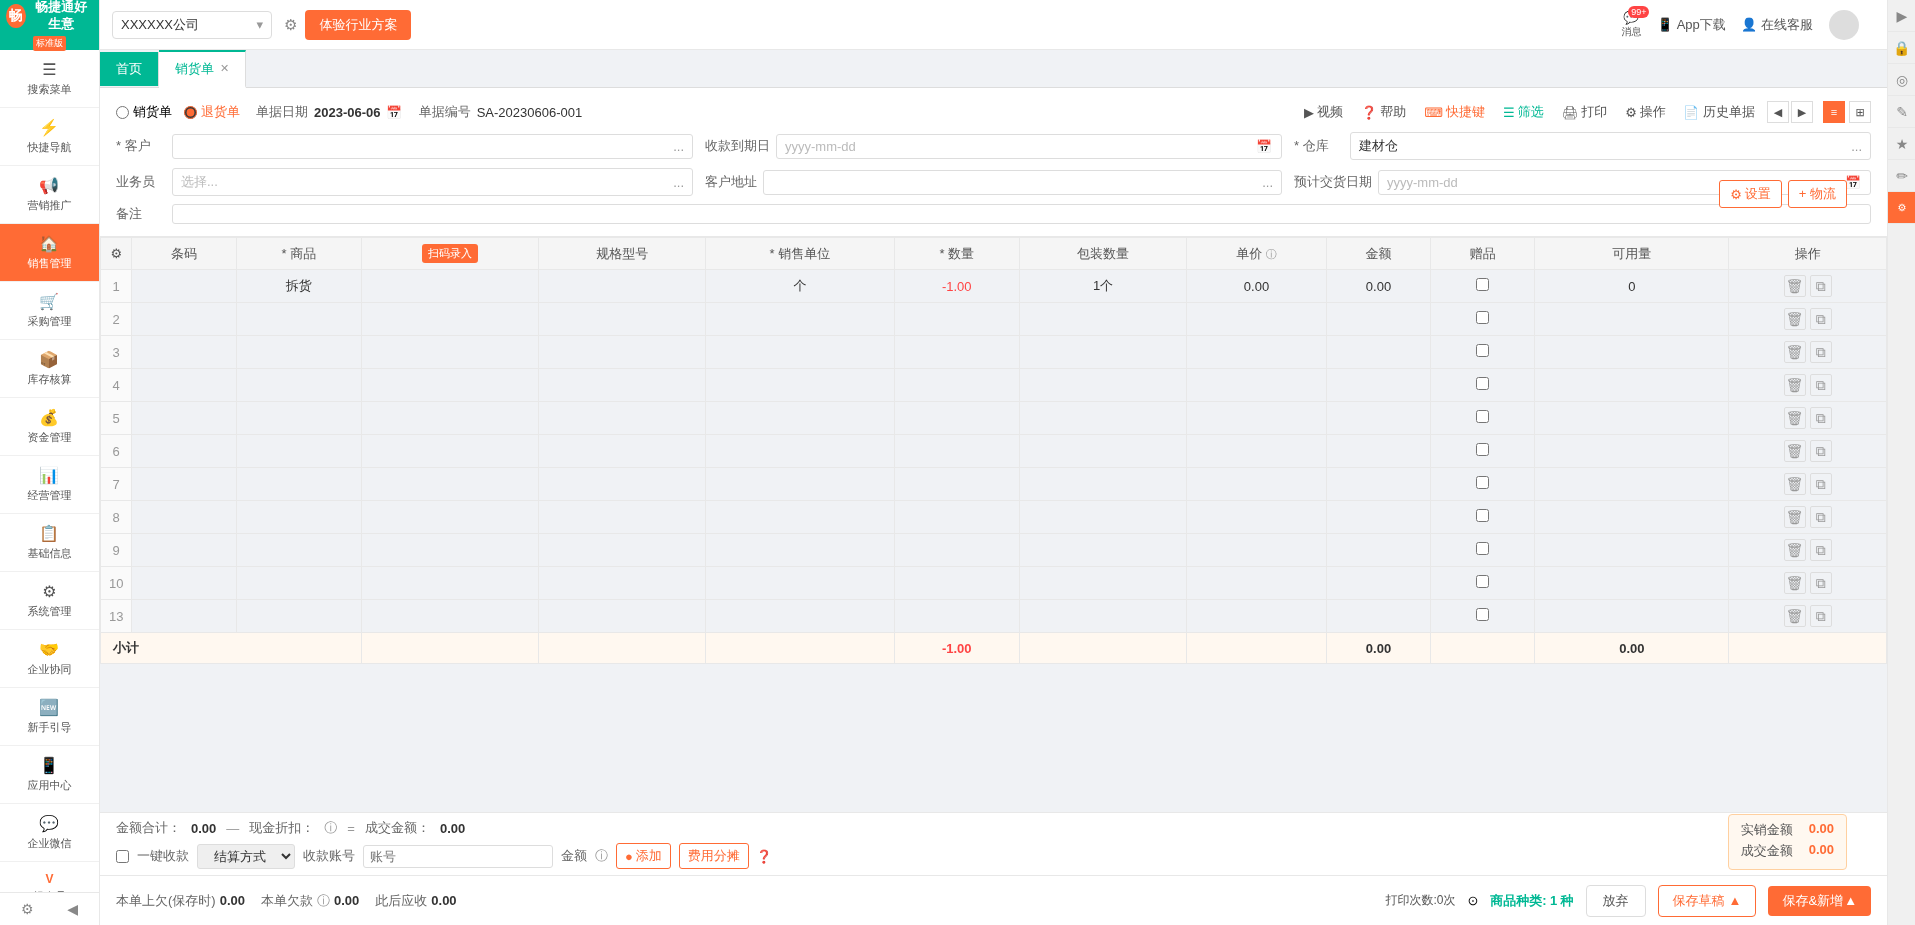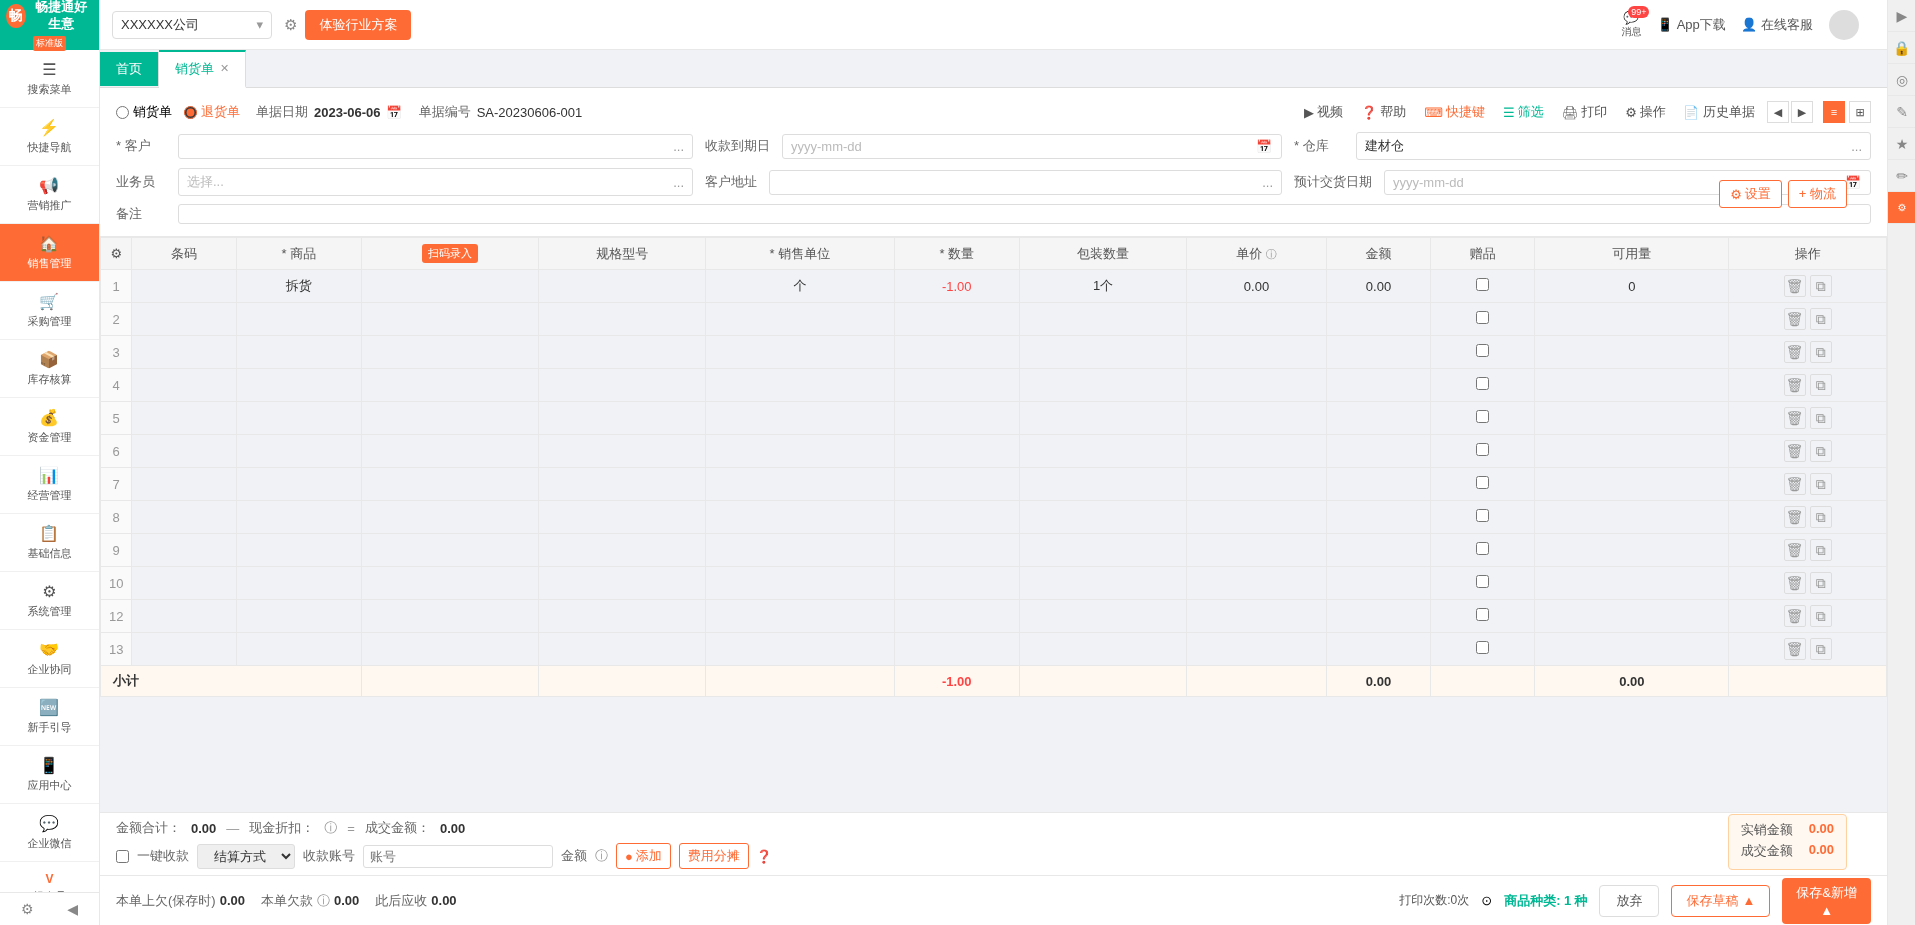--- a/index.html
+++ b/index.html
@@ -53,21 +53,21 @@
     .form-date .value { color: #333; font-weight: bold; }
     .form-docnum { display: flex; align-items: center; gap: 6px; color: #333; }
     .form-docnum .label { color: #666; }
     .form-docnum .value { color: #333; }
     .toolbar-btn { display: flex; align-items: center; gap: 3px; cursor: pointer; color: #555; font-size: 12px; padding: 3px 6px; border-radius: 3px; }
     .toolbar-btn.orange { color: #ff6b35; }
     .toolbar-btn.green { color: #00b894; }
     .toolbar-nav-btns { display: flex; gap: 2px; }
     .toolbar-nav-btn { width: 22px; height: 22px; border: 1px solid #ddd; background: #fff; cursor: pointer; display: flex; align-items: center; justify-content: center; font-size: 11px; color: #555; }
     .settings-btn { border: 1px solid #ff6b35; color: #ff6b35; background: #fff; padding: 4px 10px; border-radius: 3px; cursor: pointer; font-size: 12px; display: flex; align-items: center; gap: 3px; }
-    .form-field { display: flex; align-items: center; gap: 12px; }
+    .form-field { display: flex; align-items: center; gap: 6px; }
     .form-field .field-label { color: #666; min-width: 50px; white-space: nowrap; }
     .form-field .field-input { flex: 1; border: 1px solid #ddd; border-radius: 3px; padding: 4px 8px; color: #333; display: flex; align-items: center; justify-content: space-between; min-width: 0; }
     .form-field .field-input .dots { color: #999; }
     .form-field .field-input .cal-icon { color: #999; cursor: pointer; }
     .form-field .placeholder { color: #bbb; }
     .form-field .value { color: #333; }
     .table-container { height: 100%; overflow: auto; }
     table { width: 100%; border-collapse: collapse; }
     table thead tr { background: #f5f5f5; }
     table thead th { border: 1px solid #e8e8e8; padding: 6px 8px; text-align: center; color: #555; font-weight: normal; white-space: nowrap; position: sticky; top: 0; background: #f5f5f5; z-index: 1; }
@@ -102,21 +102,21 @@
     .footer { height: 50px; background: #fff; border-top: 1px solid #e8e8e8; display: flex; align-items: center; padding: 0 16px; gap: 16px; }
     .footer-stat { display: flex; align-items: center; gap: 4px; color: #555; font-size: 12px; }
     .footer-stat .label { color: #666; }
     .footer-stat .value { color: #333; font-weight: bold; }
     .footer-right { margin-left: auto; display: flex; align-items: center; gap: 12px; }
     .footer-print { color: #555; font-size: 12px; }
     .footer-category { color: #555; font-size: 12px; }
     .footer-category span { color: #00b894; font-weight: bold; }
     .abandon-btn { border: 1px solid #ddd; background: #fff; color: #555; padding: 6px 16px; border-radius: 4px; cursor: pointer; font-size: 13px; }
     .save-draft-btn { border: 1px solid #ff6b35; background: #fff; color: #ff6b35; padding: 6px 14px; border-radius: 4px; cursor: pointer; font-size: 13px; display: flex; align-items: center; gap: 4px; }
-    .save-new-btn { background: #ff6b35; color: #fff; border: none; padding: 6px 14px; border-radius: 4px; cursor: pointer; font-size: 13px; display: flex; align-items: center; gap: 1px; flex-direction: column; }
+    .save-new-btn { background: #ff6b35; color: #fff; border: none; padding: 6px 14px; border-radius: 4px; cursor: pointer; font-size: 13px; display: flex; align-items: center; gap: 1px; }
 
     
     .right-float { width: 28px; background: #f0f0f0; display: flex; flex-direction: column; border-left: 1px solid #e8e8e8; }
     .right-float-btn { width: 28px; height: 32px; display: flex; align-items: center; justify-content: center; cursor: pointer; color: #888; font-size: 12px; border-bottom: 1px solid #e8e8e8; writing-mode: vertical-rl; font-size: 10px; }
 
     
     .summary-box { position: absolute; right: 40px; bottom: 55px; background: #fff8f0; border: 1px solid #ffd0a0; padding: 6px 12px; border-radius: 4px; }
     .summary-row { display: flex; justify-content: space-between; gap: 16px; color: #555; font-size: 12px; margin-bottom: 3px; }
     .summary-row .amt { color: #ff6b35; font-weight: bold; }
 
@@ -591,40 +591,20 @@
       <td><input type="checkbox" style=""></td>
       <td></td>
       <td>
         <div class="col-actions">
           <span class="act-btn">🗑</span>
           <span class="act-btn">⧉</span>
         </div>
       </td>
     </tr>
               <tr>
-      <td class="row-num">12</td>
-      <td></td>
-      <td></td>
-      <td></td>
-      <td></td>
-      <td></td>
-      <td class=""></td>
-      <td></td>
-      <td></td>
-      <td></td>
-      <td><input type="checkbox" style=""></td>
-      <td></td>
-      <td>
-        <div class="col-actions">
-          <span class="act-btn">🗑</span>
-          <span class="act-btn">⧉</span>
-        </div>
-      </td>
-    </tr>
-              <tr>
       <td class="row-num">13</td>
       <td></td>
       <td></td>
       <td></td>
       <td></td>
       <td></td>
       <td class=""></td>
       <td></td>
       <td></td>
       <td></td>

